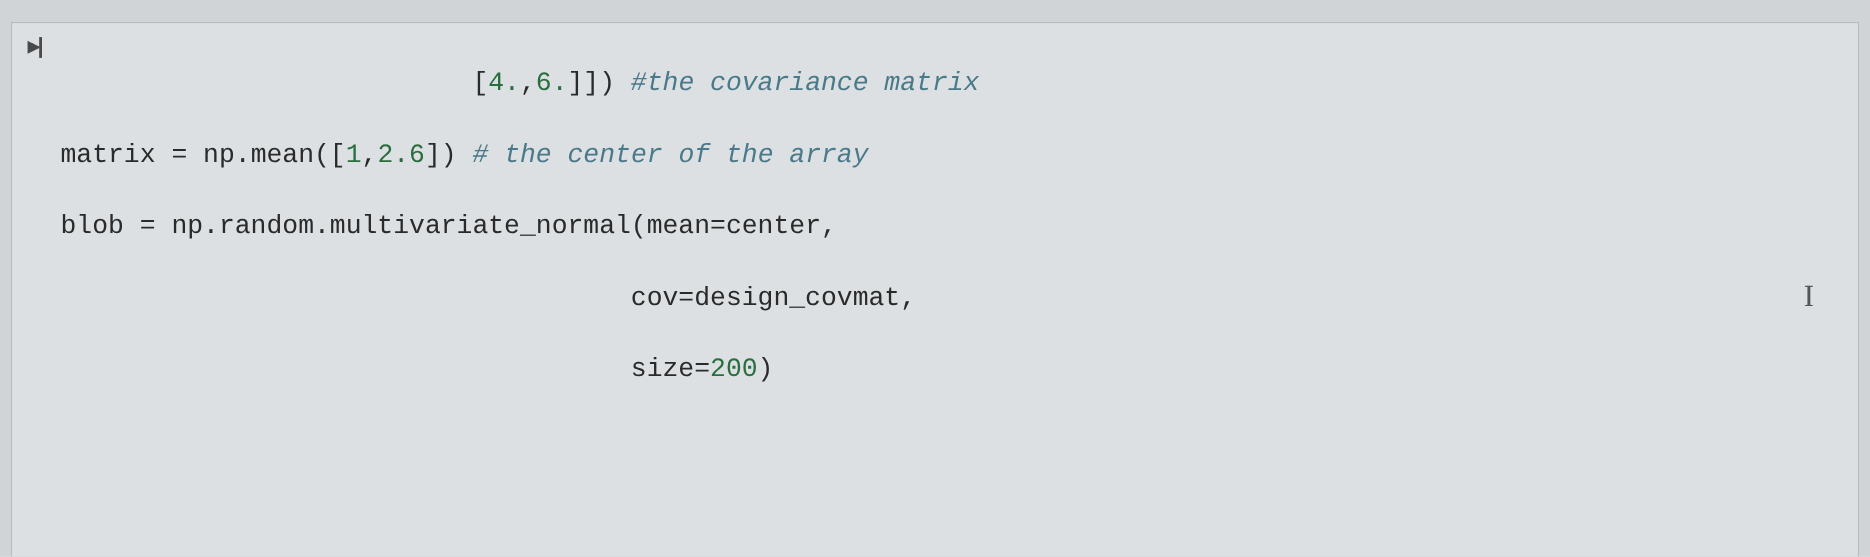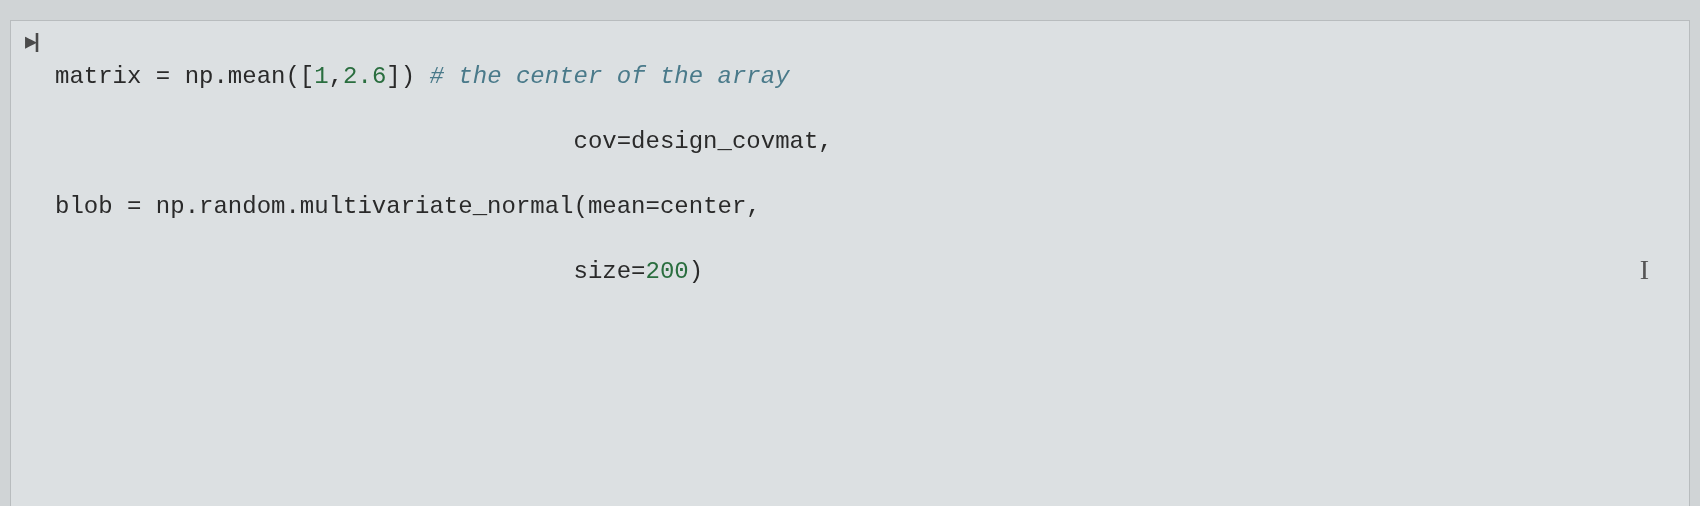--- a/index.html
+++ b/index.html
@@ -59,23 +59,24 @@
     }
   </style>
 </head>
 <body>
 
 <div class="cell-container">
   <div class="prompt-area">
     <span class="run-icon">▶|</span>
   </div>
   <div class="code-area">
+<span class="code-line"><span>                          [</span><span class="s-num">4.</span><span>,</span><span class="s-num">6.</span><span>]]) </span><span class="s-comment">#the covariance matrix</span></span>
 <span class="code-line"><span>matrix </span><span class="s-assign">=</span><span> np.mean([</span><span class="s-num">1</span><span>,</span><span class="s-num">2.6</span><span>]) </span><span class="s-comment"># the center of the array</span></span>
+<span class="code-line"><span>blob </span><span class="s-assign">=</span><span> np.random.multivariate_normal(mean</span><span class="s-assign">=</span><span>center,</span></span>
 <span class="code-line"><span>                                    cov</span><span class="s-assign">=</span><span>design_covmat,</span></span>
-<span class="code-line"><span>blob </span><span class="s-assign">=</span><span> np.random.multivariate_normal(mean</span><span class="s-assign">=</span><span>center,</span></span>
 <span class="code-line"><span>                                    size</span><span class="s-assign">=</span><span class="s-num">200</span><span>)</span></span>
 <span class="code-line"><span></span>&nbsp;</span>
 
 
 
 
 
 
     <span class="cursor-ibeam">I</span>
   </div>

